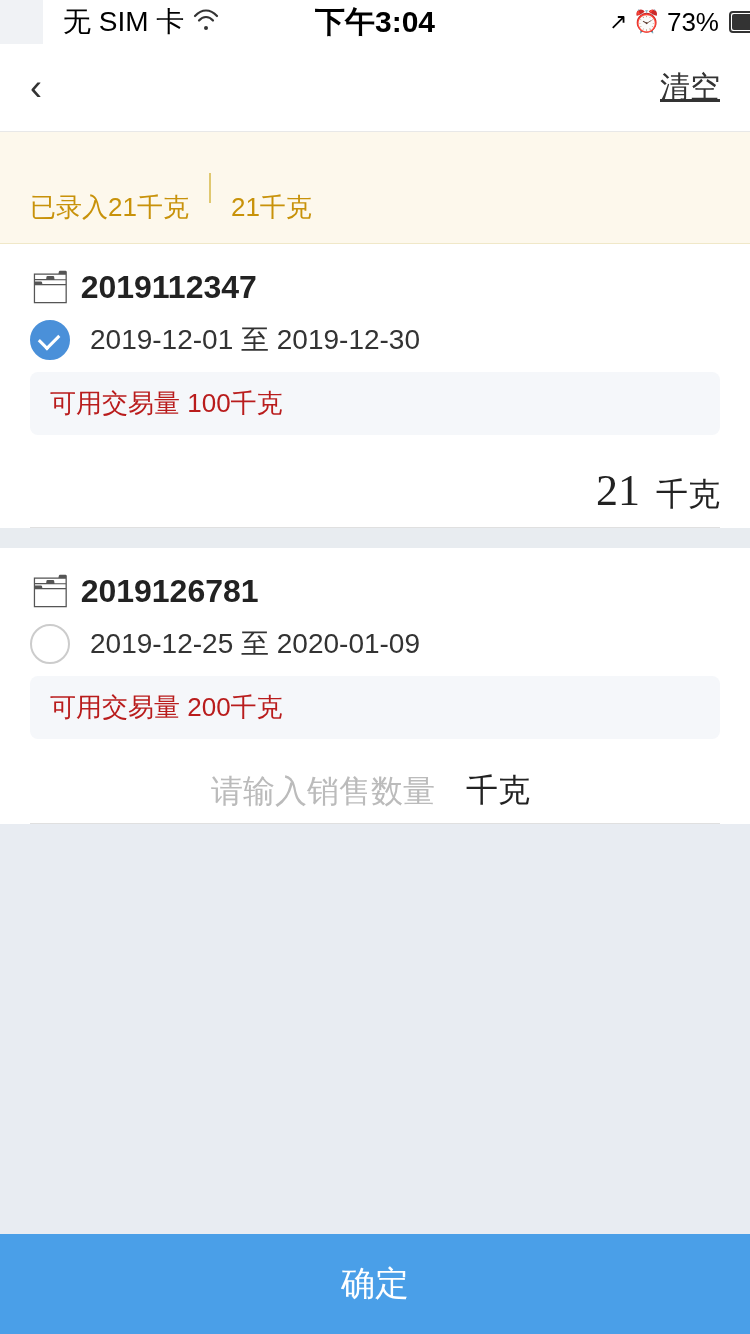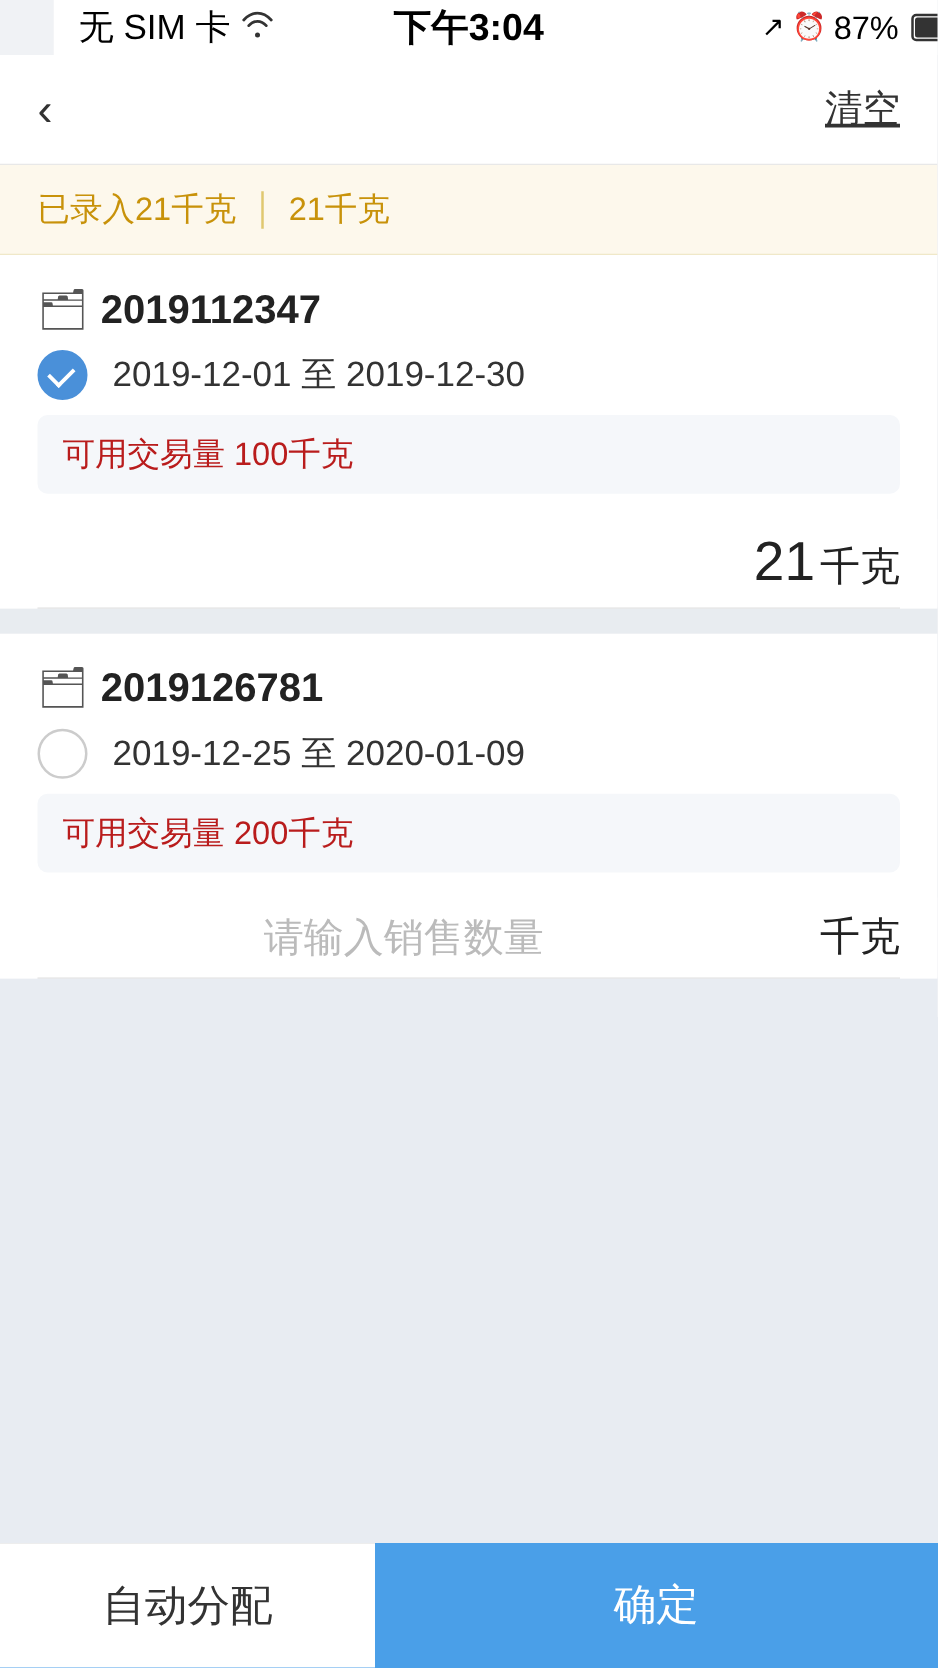--- a/index.html
+++ b/index.html
@@ -112,20 +112,21 @@
       padding: 18px 30px;
       display: flex;
       align-items: center;
       gap: 20px;
       border-bottom: 1px solid #f0e8c8;
     }
     .info-banner-item {
       font-size: 26px;
       color: #c8920a;
       font-weight: 500;
+      margin-top: 40px;
     }
     .info-banner-divider {
       width: 2px;
       height: 30px;
       background: #e0c870;
     }
 
     
     .batch-card {
       background: #fff;
@@ -194,22 +195,23 @@
       font-size: 26px;
       color: #b91c1c;
     }
 
     
     .amount-row {
       display: flex;
       align-items: baseline;
       justify-content: flex-end;
       padding: 10px 30px 10px 30px;
-      gap: 4px;
-      background: #fff;
+      gap: 16px;
+      background: #fff;
+      font-family: Liberation Serif, serif;
     }
     .amount-value {
       font-size: 44px;
       font-weight: 400;
       color: #222;
     }
     .amount-unit {
       font-size: 32px;
       color: #222;
     }
@@ -224,21 +226,21 @@
     
     .gray-separator {
       height: 20px;
       background: #e8ecf0;
     }
 
     
     .input-row {
       display: flex;
       align-items: center;
-      justify-content: space-between;
+      justify-content: flex-start;
       padding: 10px 30px 10px 30px;
       gap: 16px;
       background: #fff;
     }
     .qty-input {
       border: none;
       outline: none;
       font-size: 32px;
       color: #bbb;
       text-align: right;
@@ -311,21 +313,21 @@
         <path d="M14 17a2 2 0 1 1 0 4 2 2 0 0 1 0-4z" fill="#333"></path>
         <path d="M7 11.5C9 9.2 11.3 8 14 8s5 1.2 7 3.5" stroke="#333" stroke-width="2.2" fill="none" stroke-linecap="round"></path>
         <path d="M3 7C6.5 3.2 10 1.5 14 1.5S21.5 3.2 25 7" stroke="#333" stroke-width="2.2" fill="none" stroke-linecap="round"></path>
       </svg>
     </span>
   </div>
   <div class="status-center">下午3:04</div>
   <div class="status-right">
     <span style="font-size:22px;">↗</span>
     <span style="font-size:22px;">⏰</span>
-    <span>87%</span>
+    <span>73%</span>
     <span class="battery">
       <span class="battery-fill"></span>
     </span>
   </div>
 </div>
 
 <div class="nav-bar">
   <span class="nav-back">‹</span>
   <span class="nav-clear">清空</span>
 </div>
@@ -372,15 +374,14 @@
       <span class="input-unit">千克</span>
     </div>
     <div class="input-underline"></div>
   </div>
 
   <div class="empty-area"></div>
 
 </div>
 
 <div class="bottom-bar">
-  <button class="btn-auto">自动分配</button>
   <button class="btn-confirm">确定</button>
 </div>
 
 </body></html>

